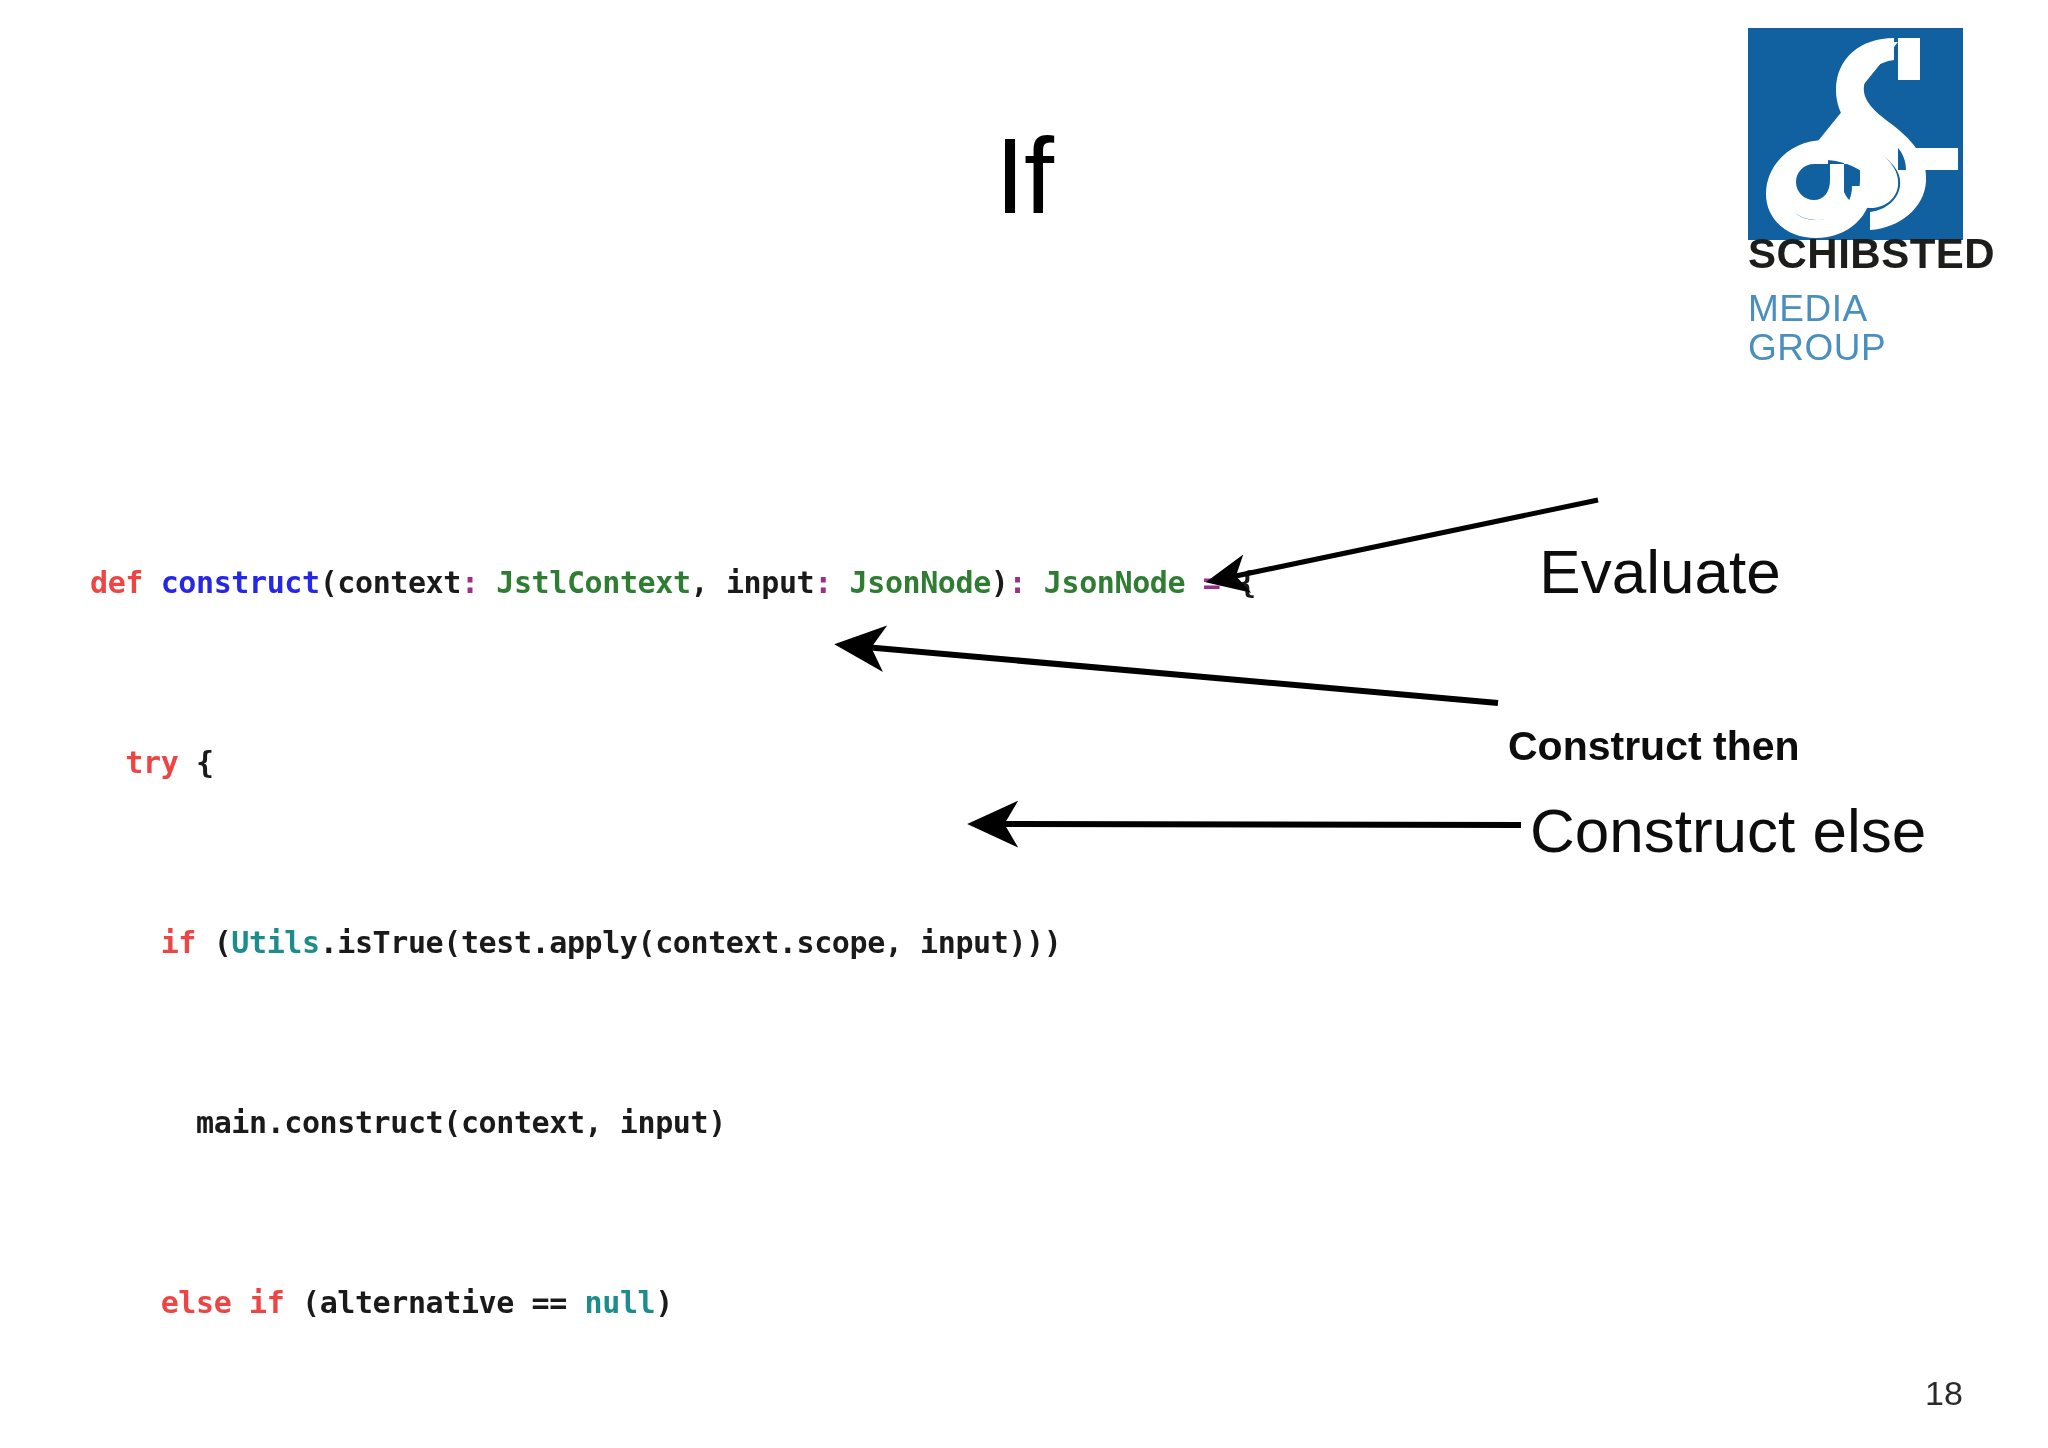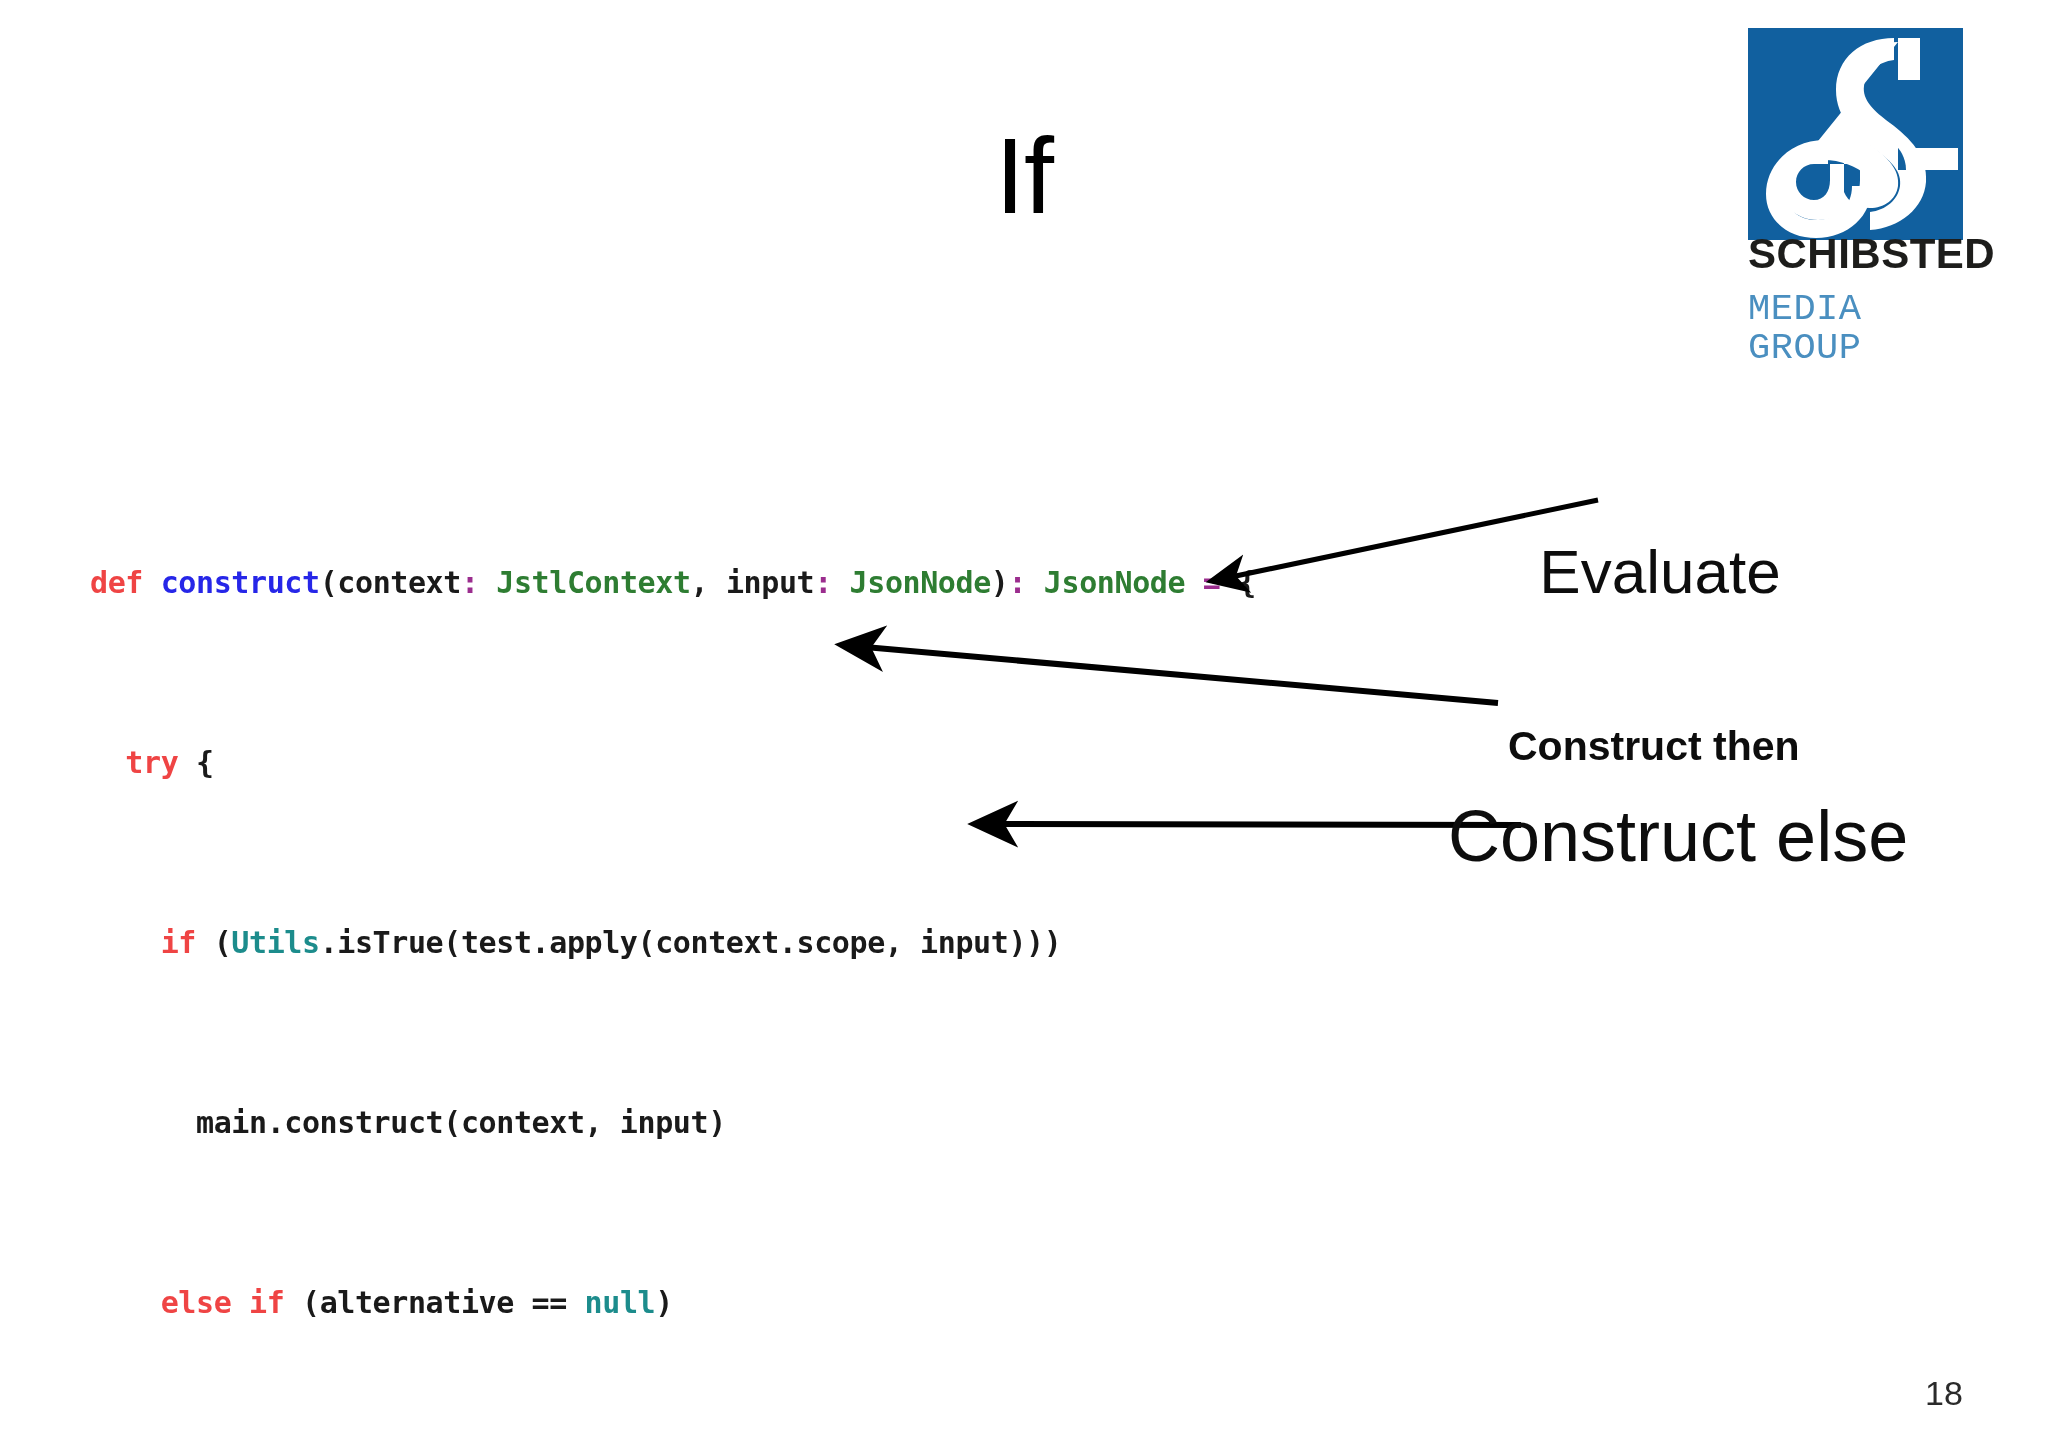--- a/index.html
+++ b/index.html
@@ -60,21 +60,21 @@
     line-height: 1.05;
   }
   #logo-subwordmark {
     position: absolute;
     left: 0;
     top: 262px;
     font-size: 37px;
     font-weight: 400;
     letter-spacing: 0.5px;
     color: #4a8fc0;
-    font-family: Liberation Mono, monospace;
+    font-family: Liberation Sans, sans-serif;
     line-height: 1.05;
   }
 
   
   #code-block {
     position: absolute;
     left: 90px;
     top: 470px;
     font-family: "DejaVu Sans Mono", "Liberation Mono", monospace;
     font-size: 30px;
@@ -109,23 +109,23 @@
     text-align: center;
     transform: translateX(-50%);
   }
   #ann-construct-then {
     left: 1508px;
     top: 723px;
     font-size: 41px;
     font-weight: bold;
   }
   #ann-construct-else {
-    left: 1448px;
+    left: 1530px;
     top: 795px;
-    font-size: 72px;
+    font-size: 62px;
   }
 
   #arrow-layer {
     position: absolute;
     left: 0; top: 0;
     width: 2048px;
     height: 1448px;
     pointer-events: none;
   }
 

